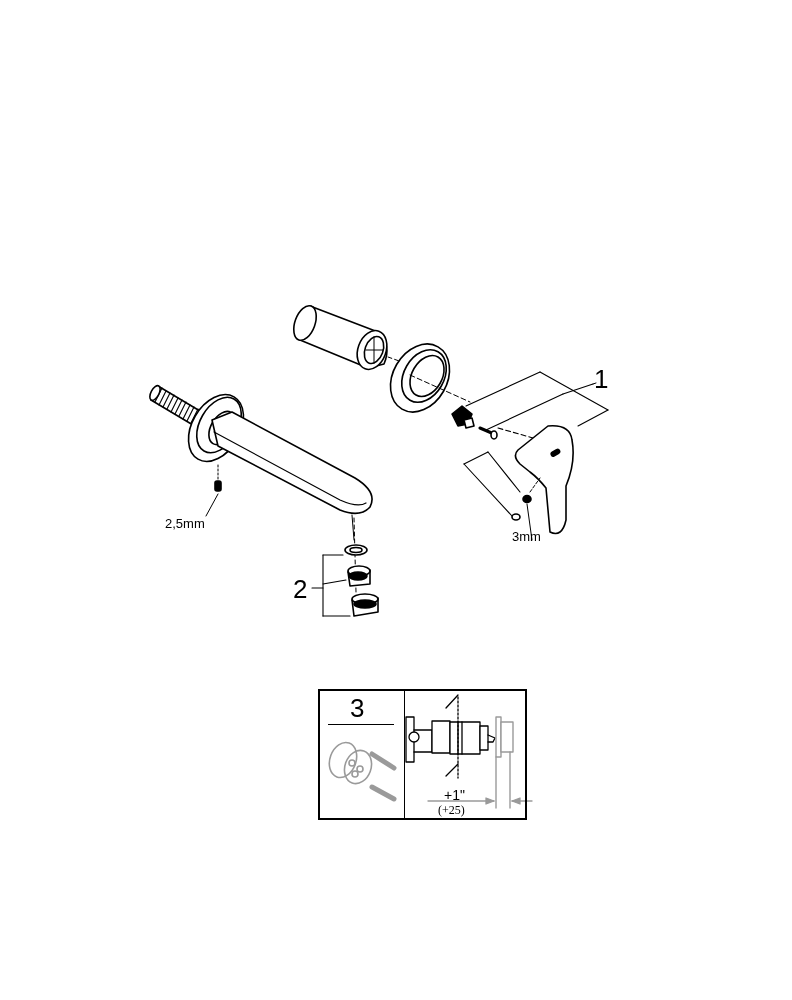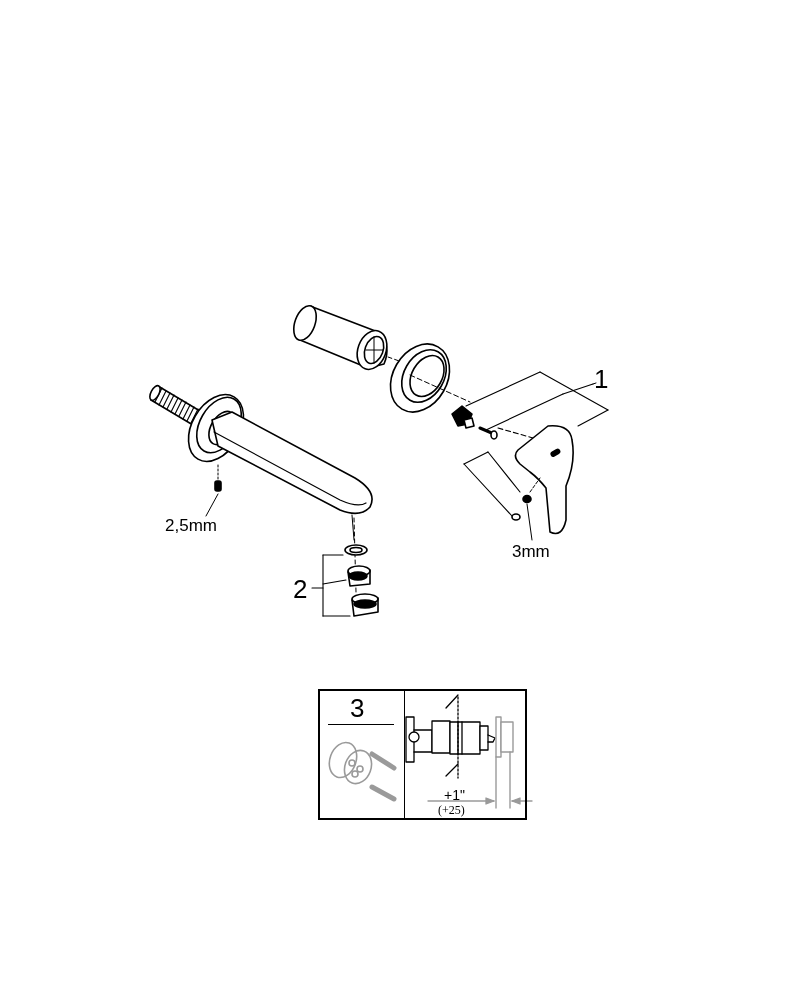--- a/index.html
+++ b/index.html
@@ -1,21 +1,21 @@
 <!DOCTYPE html>
 <html><head>
 <meta charset="utf-8">
 <style>
   html, body { margin:0; padding:0; background:#ffffff; }
   body { width:792px; height:1000px; position:relative; overflow:hidden;
          font-family:"Liberation Sans", sans-serif; color:#000; }
   svg.main { position:absolute; left:0; top:0; }
   .lbl { position:absolute; font-family:"Liberation Sans", sans-serif; color:#000; white-space:nowrap; line-height:1; }
   .callout { font-size:26px; }
-  .size { font-size:17px; }
+  .size { font-size:13px; }
   .inset { position:absolute; left:318px; top:689px; width:209px; height:131px; border:2px solid #000; box-sizing:border-box; }
   .inset-div { position:absolute; left:84px; top:0; bottom:0; width:0; border-left:1.5px solid #000; }
   .inset-num { position:absolute; left:30px; top:4px; font-size:26px; }
   .inset-rule { position:absolute; left:8px; top:33px; width:66px; border-top:1.5px solid #000; }
   .dim-main { position:absolute; left:124px; top:97px; font-size:14px; }
   .dim-sub { position:absolute; left:118px; top:113px; font-size:12px;font-family:Liberation Serif, serif; }
 </style>
 </head>
 <body>
 
@@ -164,21 +164,21 @@
     <line x1="428" y1="801" x2="494" y2="801"></line>
     <path d="M494 801 L486 798 L486 804 Z" fill="#9a9a9a"></path>
     <line x1="512" y1="801" x2="532" y2="801"></line>
     <path d="M512 801 L520 798 L520 804 Z" fill="#9a9a9a"></path>
   </g>
 </svg>
 
 <div class="lbl callout" style="left:594px; top:366px;">1</div>
 <div class="lbl callout" style="left:293px; top:576px;">2</div>
 <div class="lbl size" style="left:165px; top:517px;">2,5mm</div>
-<div class="lbl size" style="left:512px; top:543px;">3mm</div>
+<div class="lbl size" style="left:512px; top:530px;">3mm</div>
 
 <div class="inset">
   <div class="inset-div"></div>
   <div class="lbl inset-num">3</div>
   <div class="inset-rule"></div>
   <div class="lbl dim-main">+1"</div>
   <div class="lbl dim-sub">(+25)</div>
 </div>
 
 </body></html>

